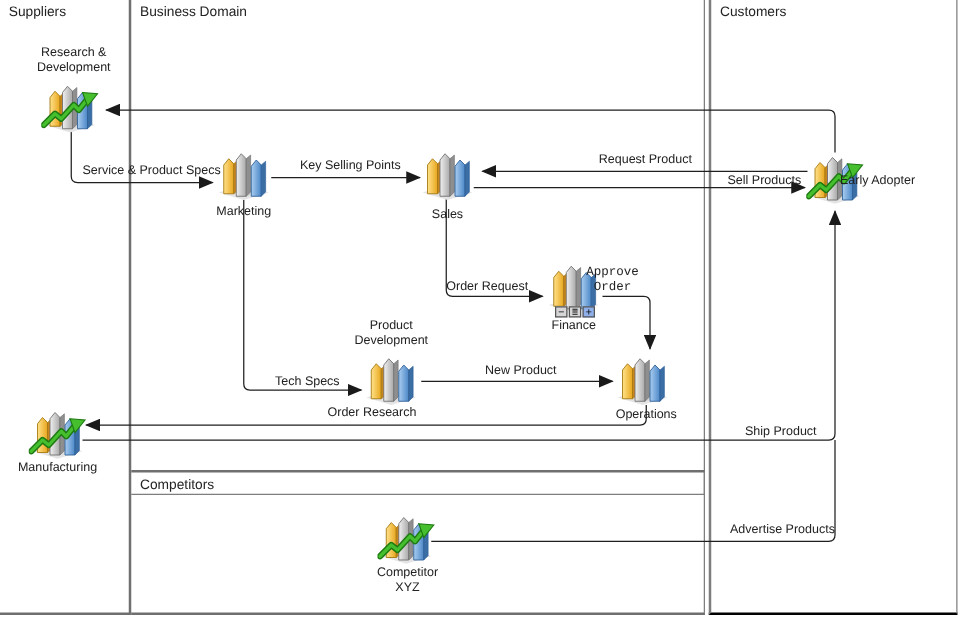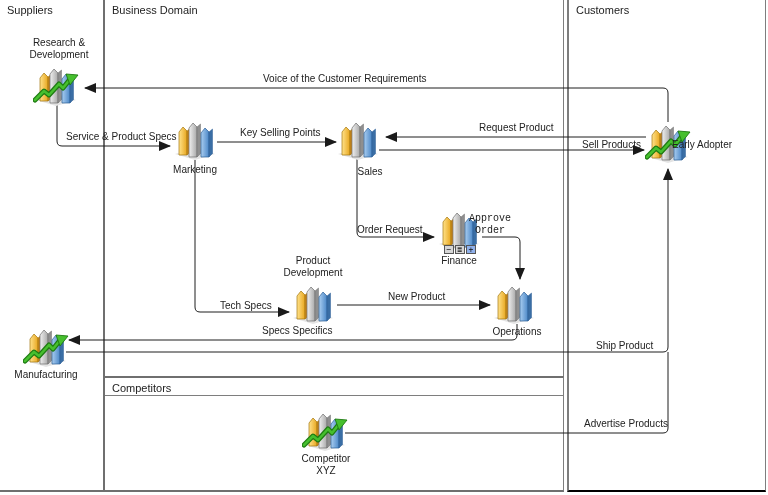--- a/index.html
+++ b/index.html
@@ -141,34 +141,33 @@
   </div>
 
   <div class="mini-controls">
     <span class="mini-btn">−</span>
     <span class="mini-btn">≣</span>
     <span class="mini-btn accent">+</span>
   </div>
 
   <div class="node-label" style="left:13px;top:37px;width:92px">Research &amp; Development</div>
   <div class="node-label" style="left:155px;top:164px;width:80px">Marketing</div>
-  <div class="node-label" style="left:330px;top:166px;width:80px">Sales</div>
+  <div class="node-label" style="left:318px;top:166px;width:80px">Sales</div>
   <div class="node-label" style="left:419px;top:255px;width:80px">Finance</div>
   <div class="node-label" style="left:273px;top:255px;width:80px">Product Development</div>
   <div class="node-label" style="left:477px;top:326px;width:80px">Operations</div>
   <div class="node-label" style="left:3px;top:369px;width:86px">Manufacturing</div>
   <div class="node-label nowrap" style="left:672px;top:139px">Early Adopter</div>
   <div class="node-label" style="left:291px;top:453px;width:70px">Competitor XYZ</div>
 
-  <div class="edge-label" style="left:263px;top:73px">Voice of the Customer Requirements</div>
   <div class="edge-label" style="left:66px;top:131px">Service &amp; Product Specs</div>
   <div class="edge-label" style="left:240px;top:127px">Key Selling Points</div>
   <div class="edge-label" style="left:479px;top:122px">Request Product</div>
   <div class="edge-label" style="left:582px;top:139px">Sell Products</div>
   <div class="edge-label" style="left:357px;top:224px">Order Request</div>
   <div class="edge-label wrap" style="left:462px;top:213px;width:56px">Approve Order</div>
   <div class="edge-label" style="left:220px;top:300px">Tech Specs</div>
   <div class="edge-label" style="left:388px;top:291px">New Product</div>
-  <div class="edge-label" style="left:262px;top:325px">Specs Specifics</div>
+  <div class="edge-label" style="left:262px;top:325px">Order Research</div>
   <div class="edge-label" style="left:596px;top:340px">Ship Product</div>
   <div class="edge-label" style="left:584px;top:418px">Advertise Products</div>
 
 </div>
 
 </body></html>

